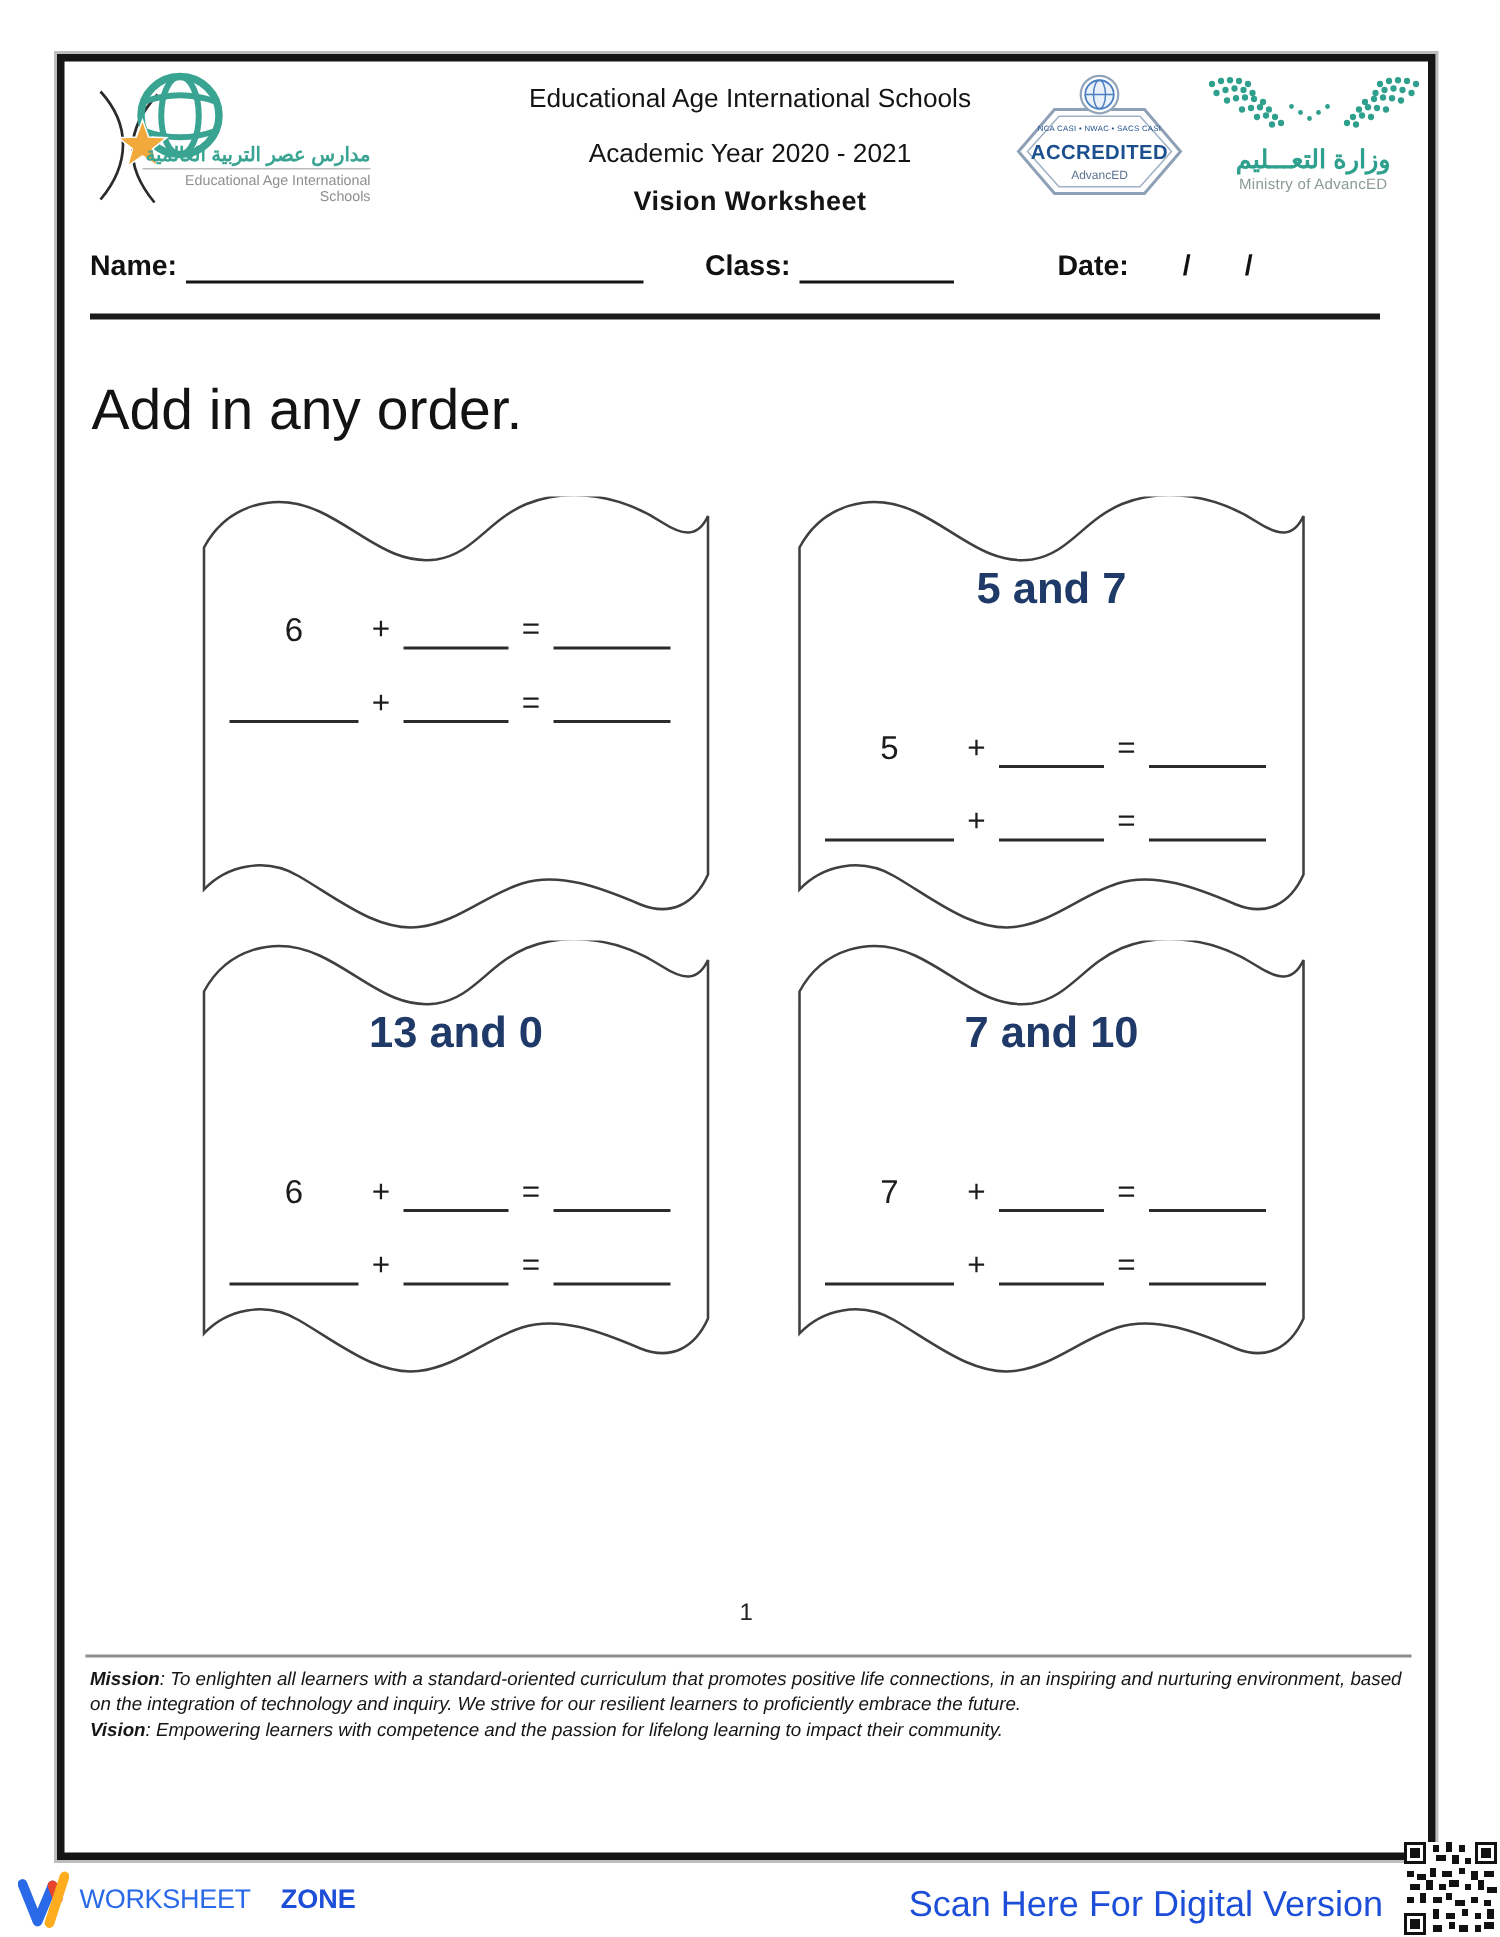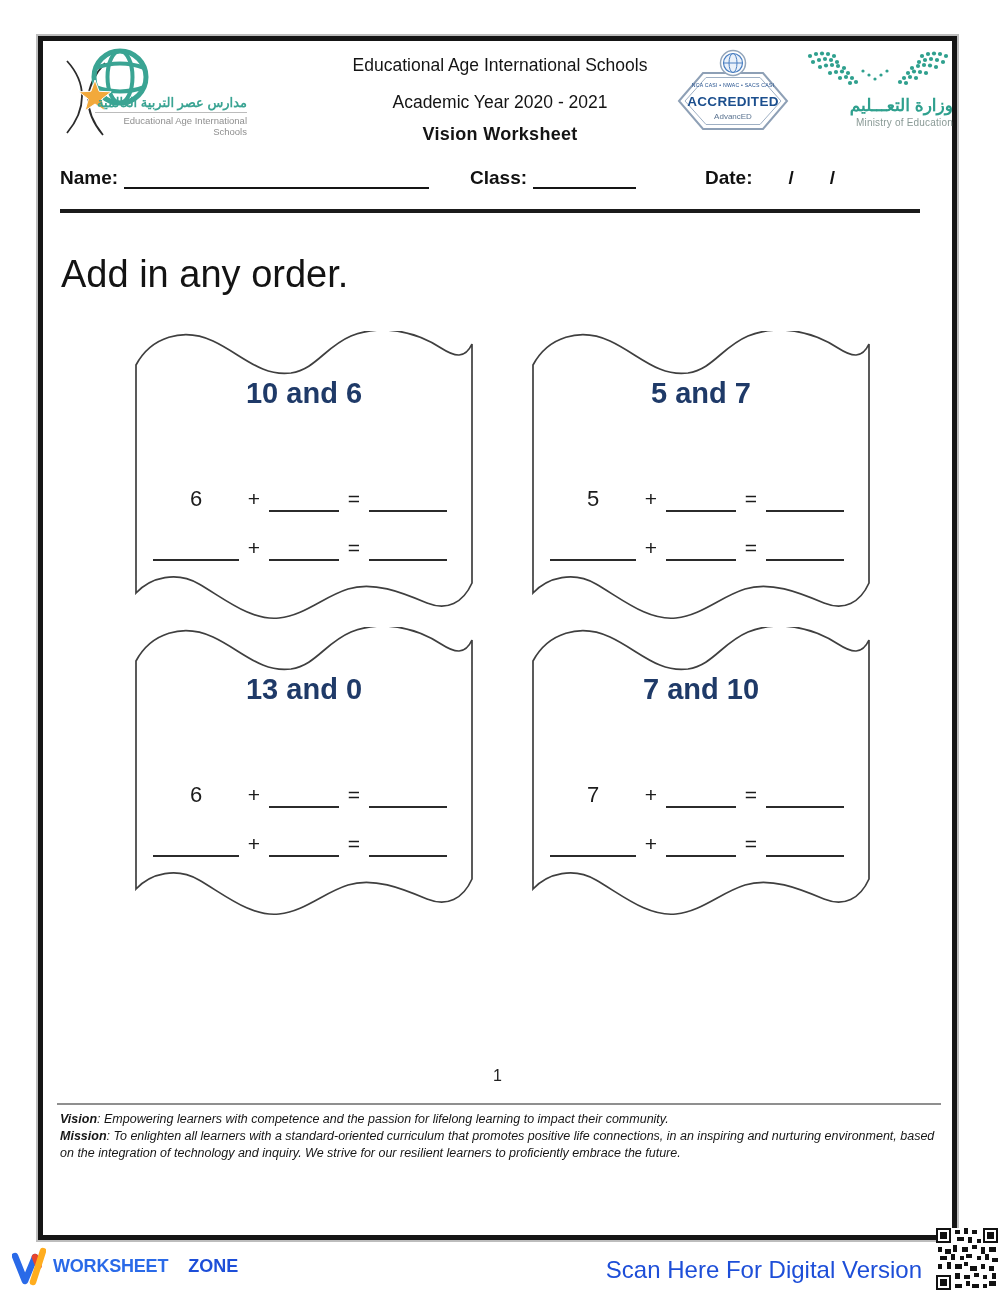--- a/index.html
+++ b/index.html
@@ -21,21 +21,21 @@
   .slogo-text  { position:absolute; left:38px; top:50px; width:152px; text-align:right; }
   .slogo-ar    { color:#3aa493; font-size:13px; font-weight:bold; }
   .slogo-en    { color:#8f8f8f; font-size:9.5px; border-top:1px solid #bcbcbc; padding-top:2px; margin-top:2px; }
 
   .head-center { position:absolute; left:292px; top:14px; width:330px; text-align:center; color:#141414; }
   .h1 { font-size:17.5px; }
   .h2 { margin-top:16px; font-size:17.5px; }
   .h3 { margin-top:11px; font-size:18px; font-weight:bold; letter-spacing:.3px; }
 
   .badge    { position:absolute; left:630px; top:8px; width:120px; height:94px; }
-  .ministry { position:absolute; left:755px; top:10px; width:155px; text-align:right; }
+  .ministry { position:absolute; left:755px; top:10px; width:155px; text-align:center; }
   .min-ar   { font-size:17px; color:#2fa08e; font-weight:bold; margin-top:2px; }
   .min-en   { font-size:10px; color:#8a9a96; margin-top:1px; letter-spacing:.2px; }
 
   
   .student-row { position:absolute; left:17px; top:126px; width:882px; height:28px;
                  font-size:19px; font-weight:bold; color:#111; }
   .sf { position:absolute; top:0; white-space:nowrap; }
   .f-name  { left:0; }
   .f-class { left:410px; }
   .f-date  { left:645px; }
@@ -70,21 +70,21 @@
   
   .page-num  { position:absolute; left:0; width:100%; top:1026px; text-align:center; font-size:16px; color:#222; }
   .foot-rule { position:absolute; left:14px; top:1062px; width:884px; border-top:2px solid #8f8f8f; }
   .vm { position:absolute; left:17px; top:1070px; width:878px; font-size:12.5px;
         font-style:italic; color:#161616; line-height:1.34; }
   .vm b { font-weight:bold; }
 
   
   .wz-bar { position:absolute; left:12px; top:1244px; height:44px; display:flex; align-items:center; }
   .w-icon { margin-right:7px; }
-  .wz1 { color:#2a6ae8; font-weight:bold; font-size:18px; letter-spacing:-.2px; }
+  .wz1 { color:#2a6ae8; font-weight:normal; font-size:18px; letter-spacing:-.2px; }
   .wz2 { color:#1d4ed8; font-weight:bold; font-size:18px; margin-left:20px; }
   .scan-label { position:absolute; top:1256px; right:78px; font-size:24px; color:#1d4ed8; }
   .qr { position:absolute; left:936px; top:1228px; width:62px; height:62px; }
 
   svg text { font-family:"Liberation Sans", sans-serif; }
 </style>
 </head>
 <body>
 
 <div class="sheet">
@@ -179,21 +179,21 @@
         <circle cx="103" cy="32" r="2.1"></circle>
           <circle cx="97" cy="31" r="2.1"></circle>
         <circle cx="60" cy="20" r="1.6"></circle>
           <circle cx="66" cy="24" r="1.6"></circle>
           <circle cx="72" cy="28" r="1.6"></circle>
           <circle cx="78" cy="24" r="1.6"></circle>
           <circle cx="84" cy="20" r="1.6"></circle>
       </g>
     </svg>
     <div class="min-ar">وزارة التعـــليم</div>
-    <div class="min-en">Ministry of Education</div>
+    <div class="min-en">Ministry of AdvancED</div>
   </div>
 
   <div class="student-row">
     <span class="sf f-name">
       <b>Name:</b><span class="uline u-name"></span>
     </span>
     <span class="sf f-class">
       <b>Class:</b><span class="uline u-class"></span>
     </span>
     <span class="sf f-date">
@@ -203,21 +203,20 @@
 
   <div class="thick-rule"></div>
 
   <div class="instruction">Add in any order.</div>
 
   <div class="pbox p1">
     <svg class="wave" viewBox="0 0 342 292" preserveAspectRatio="none">
       <path d="M3,34 C18,6 50,-4 80,10 C108,23 128,46 158,42 C183,38 192,16 218,5 C248,-7 282,0 308,17 C322,26 332,28 339,13 L339,252 C330,272 314,280 294,272 C268,261 240,250 215,258 C190,266 172,284 146,287 C118,290 92,268 66,253 C44,240 18,246 3,262 Z" fill="none" stroke="#3f3f3f" stroke-width="1.7"></path>
     </svg>
     <div class="box-inner">
-      <div class="box-title">10 and 6</div>
       <div class="eq-row r1">
         <span class="cell-first">6</span>
           <span class="op">+</span>
           <span class="blank b1"></span>
           <span class="op">=</span>
           <span class="blank b2"></span>
       </div>
       <div class="eq-row r2">
         <span class="blank b0"></span>
           <span class="op">+</span>
@@ -293,22 +292,22 @@
           <span class="blank b1"></span>
           <span class="op">=</span>
           <span class="blank b2"></span>
       </div>
     </div>
   </div>
 
   <div class="page-num">1</div>
   <div class="foot-rule"></div>
   <div class="vm">
+    <div><b>Mission</b><span>: To enlighten all learners with a standard-oriented curriculum that promotes positive life connections, in an inspiring and nurturing environment,  based on the integration of technology and inquiry. We strive for our resilient learners to proficiently embrace the future.</span></div>
     <div><b>Vision</b><span>: Empowering learners with competence and the passion for lifelong learning to impact their community.</span></div>
-    <div><b>Mission</b><span>: To enlighten all learners with a standard-oriented curriculum that promotes positive life connections, in an inspiring and nurturing environment,  based on the integration of technology and inquiry. We strive for our resilient learners to proficiently embrace the future.</span></div>
   </div>
 </div>
 
 <div class="wz-bar">
   <svg class="w-icon" width="34" height="40" viewBox="0 0 34 40">
     <path d="M3,10 L13,35 L23,11" stroke="#2a6ae8" stroke-width="6.5" fill="none" stroke-linecap="round" stroke-linejoin="round"></path>
     <path d="M23,11 L26.5,20" stroke="#e8452c" stroke-width="6.5" fill="none" stroke-linecap="round"></path>
     <path d="M31,5 L21,36" stroke="#ffad1f" stroke-width="6.5" fill="none" stroke-linecap="round"></path>
   </svg>
   <span class="wz1">WORKSHEET</span>

